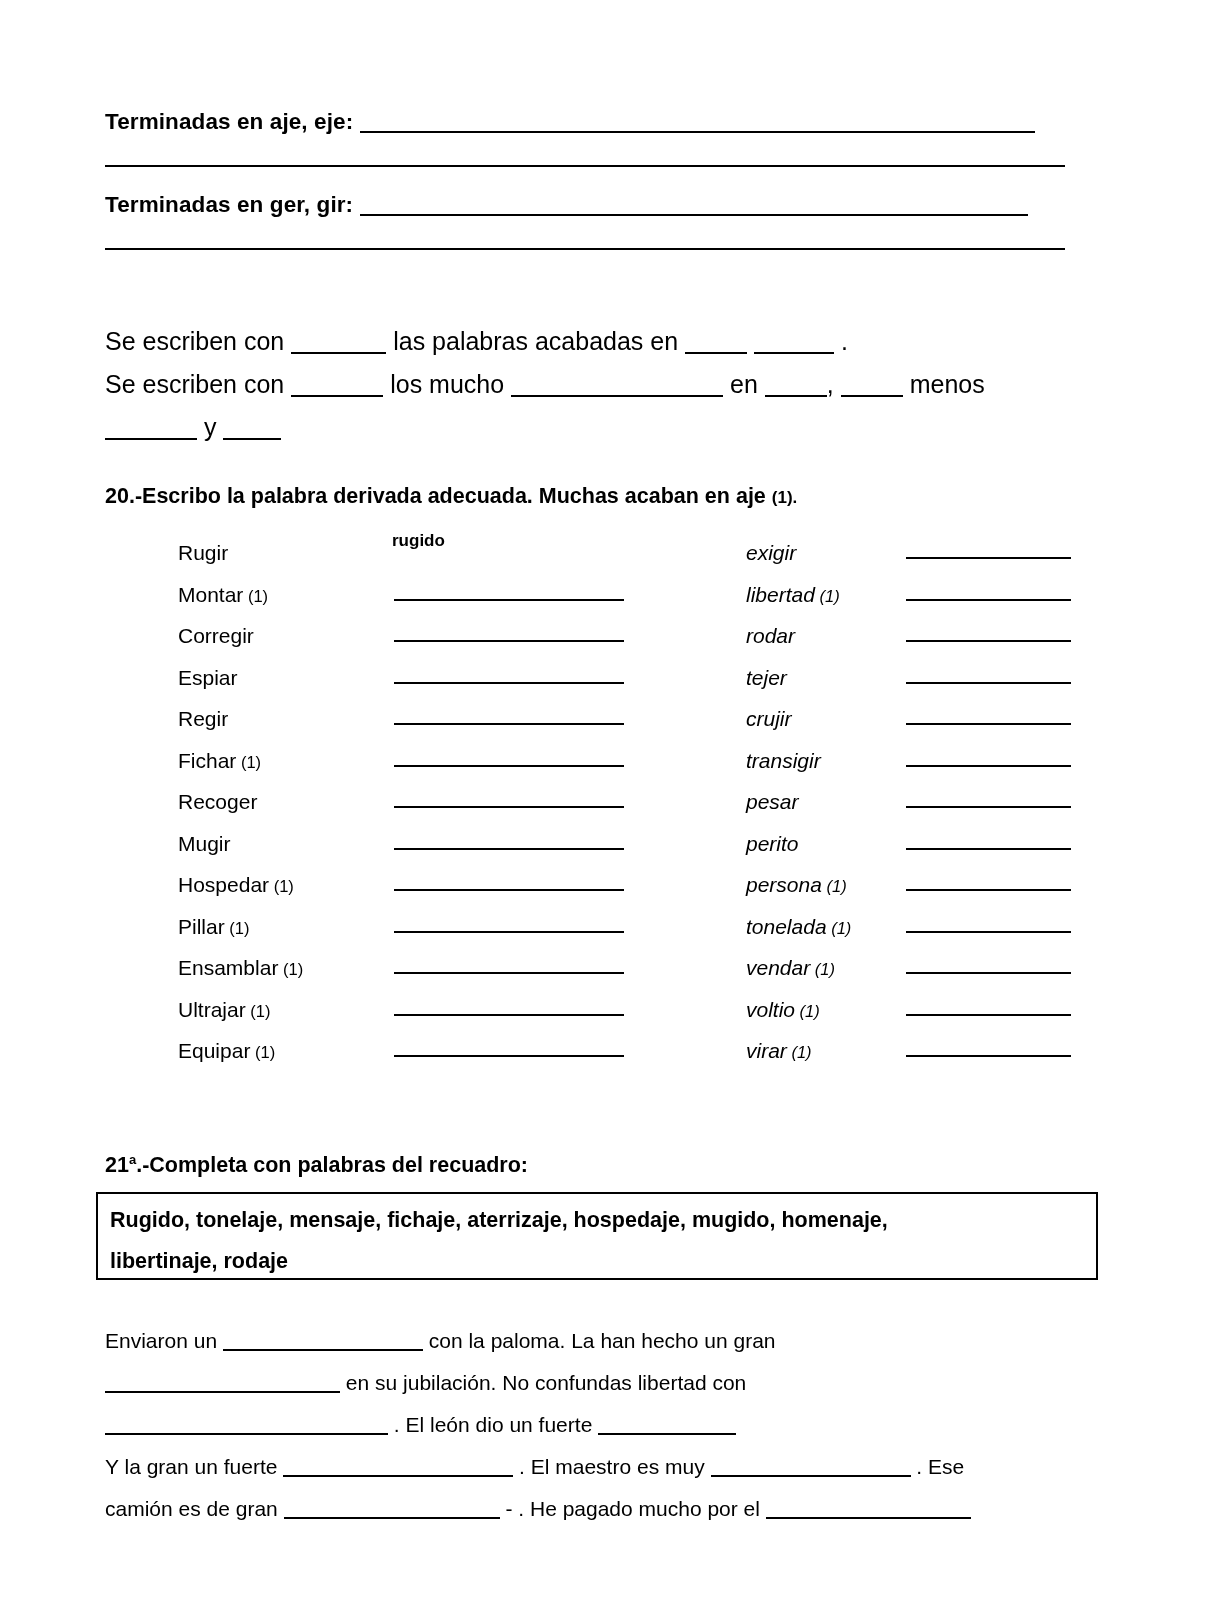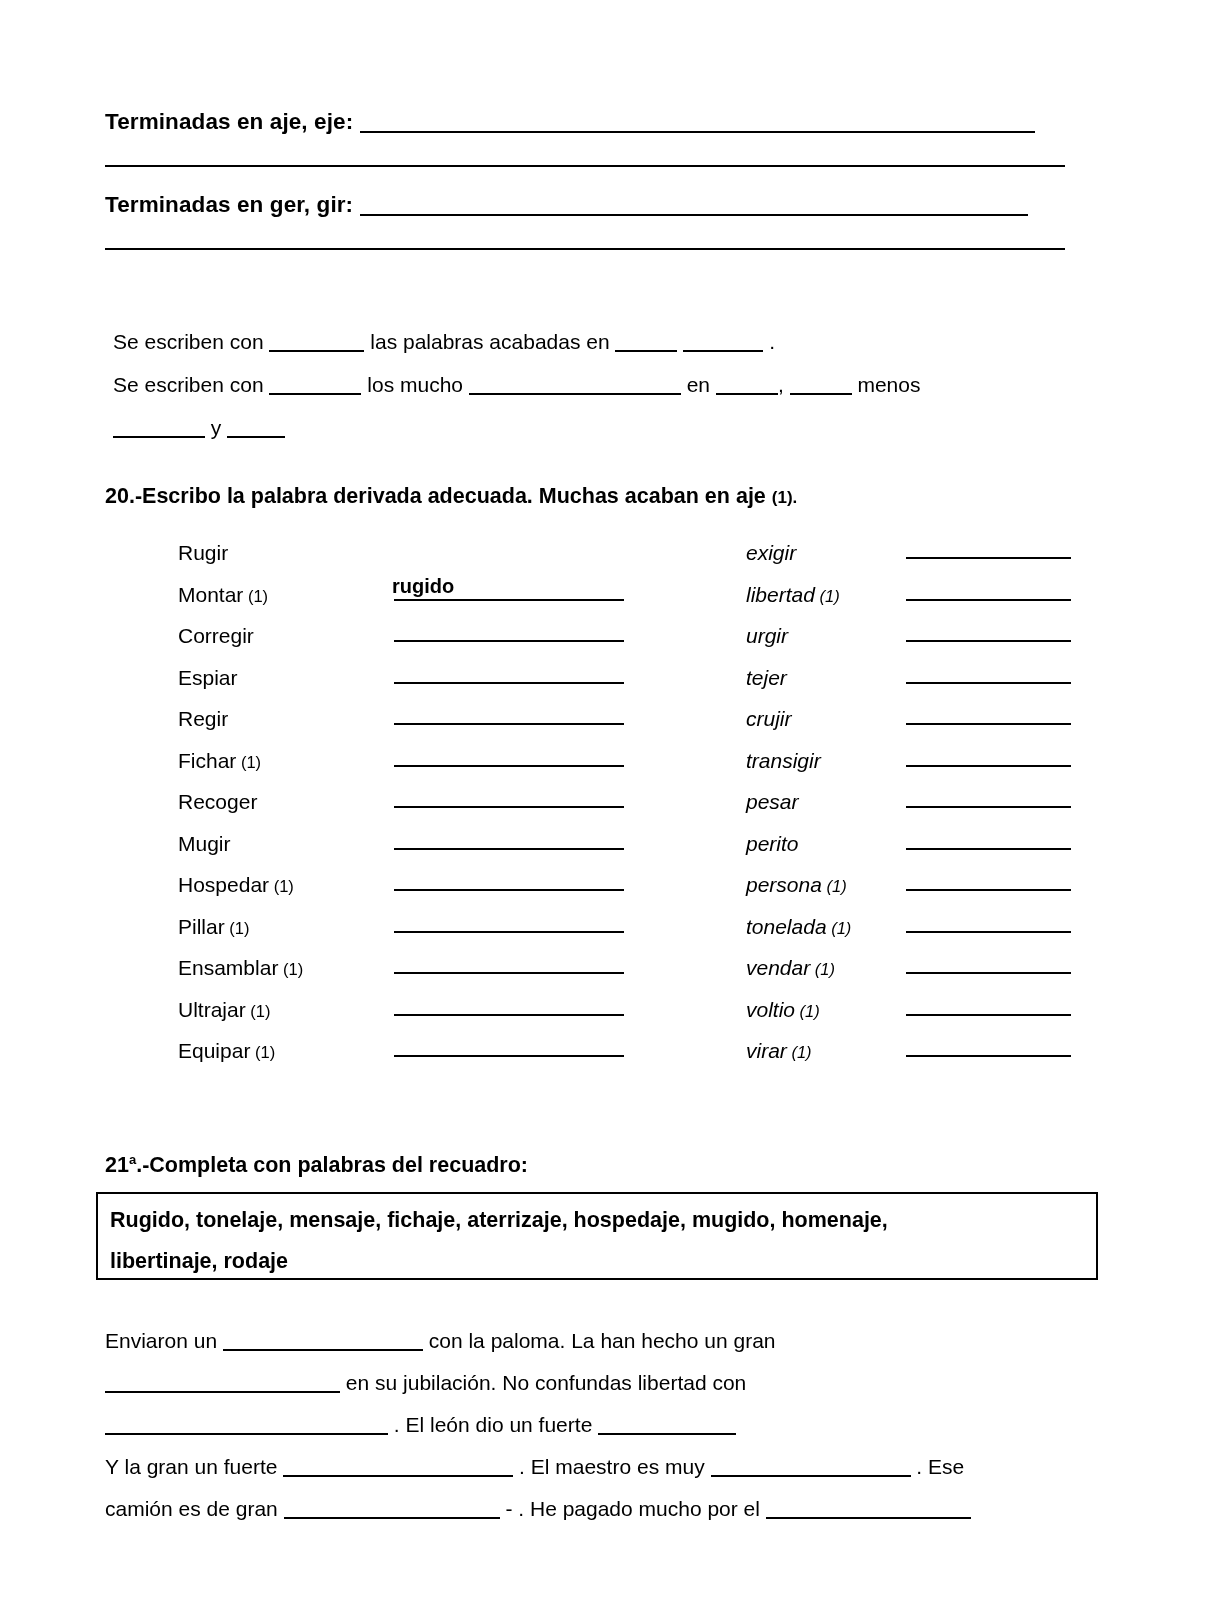--- a/index.html
+++ b/index.html
@@ -54,24 +54,23 @@
     margin-top: 30px;
     margin-bottom: 24px;
   }
 
   
   .rules {
     position: absolute;
     left: 105px;
     top: 320px;
     width: 1000px;
-    font-size: 21px;
+    font-size: 25px;
     line-height: 43px;
     white-space: nowrap;
-    margin-left: 8px;
   }
   .rules .line { display: block; }
 
   
   .ex20-title {
     position: absolute;
     left: 105px;
     top: 484px;
     font-size: 21.5px;
     font-weight: bold;
@@ -100,26 +99,25 @@
     top: 12px;
   }
   .cell-word .paren {
     font-size: 16.5px;
   }
   .cell-left-word  { left: 178px; }
   .cell-right-word { left: 746px; font-style: italic; }
 
   .cell-answer {
     position: absolute;
-    font-size: 20px;
+    font-size: 17px;
     font-weight: bold;
     white-space: nowrap;
     top: 2px;
     left: 392px;
-    margin-top: 44px;
   }
   .cell-line {
     position: absolute;
     border-bottom: 2px solid #000;
     height: 0;
     top: 28px;
   }
   .cell-line-left  { left: 394px; width: 230px; }
   .cell-line-right { left: 906px; width: 165px; }
 
@@ -231,21 +229,21 @@
       </div>
       <div class="ex20-row">
         <span class="cell-word cell-left-word">Montar<span class="paren"> (1)</span></span>
         <span class="cell-line cell-line-left"></span>
         <span class="cell-word cell-right-word">libertad<span class="paren"> (1)</span></span>
         <span class="cell-line cell-line-right"></span>
       </div>
       <div class="ex20-row">
         <span class="cell-word cell-left-word">Corregir</span>
         <span class="cell-line cell-line-left"></span>
-        <span class="cell-word cell-right-word">urgir</span>
+        <span class="cell-word cell-right-word">rodar</span>
         <span class="cell-line cell-line-right"></span>
       </div>
       <div class="ex20-row">
         <span class="cell-word cell-left-word">Espiar</span>
         <span class="cell-line cell-line-left"></span>
         <span class="cell-word cell-right-word">tejer</span>
         <span class="cell-line cell-line-right"></span>
       </div>
       <div class="ex20-row">
         <span class="cell-word cell-left-word">Regir</span>

